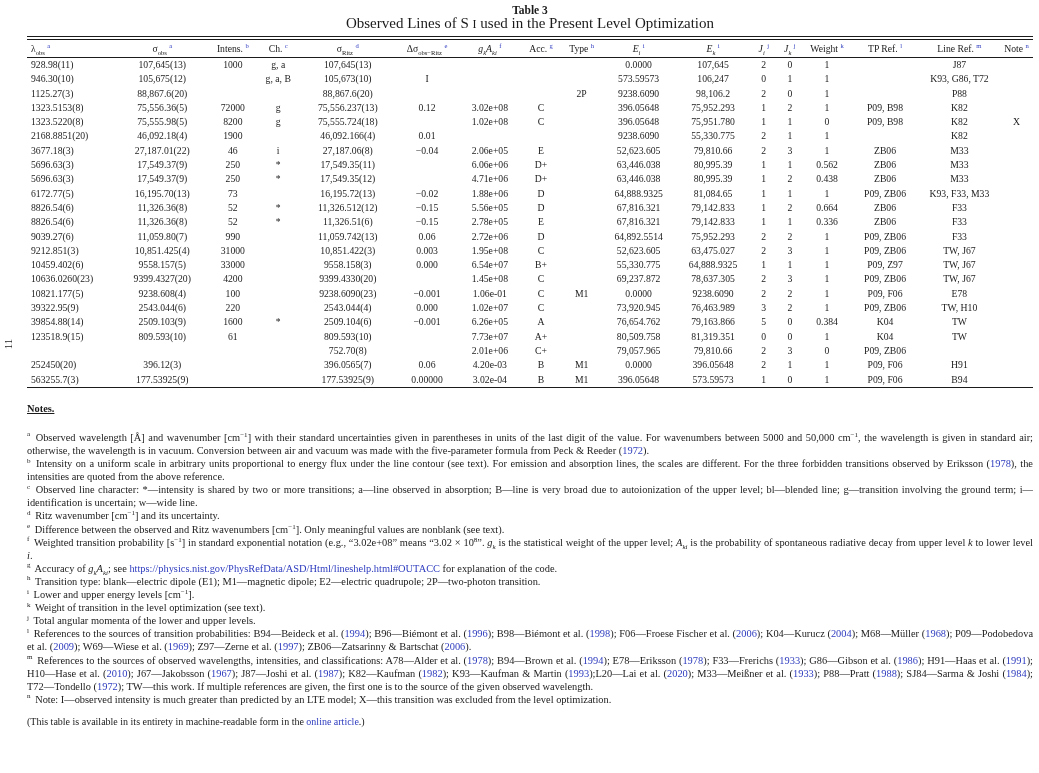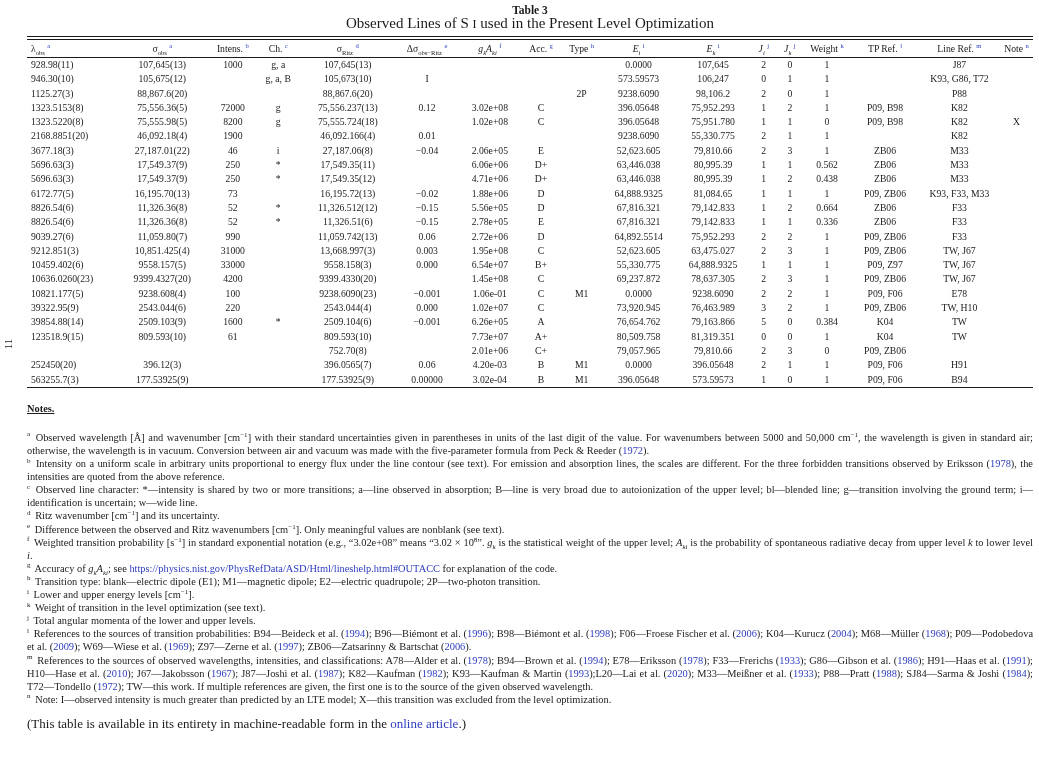--- a/index.html
+++ b/index.html
@@ -51,21 +51,21 @@
   .al-left{text-align:left;padding-left:4px !important;}
   .al-center{text-align:center;}
   sup,sub{font-size:68%;line-height:0;}
   .it{font-style:italic;}
   .lnk{color:#2e3cbe;}
   .sc{font-size:0.8em;}
   .notes{margin-top:14px;font-size:10.4px;line-height:13.1px;text-align:justify;}
   .notes-heading{font-weight:bold;margin-bottom:16px;text-decoration:underline;}
   .note{margin:0;}
   .nmark{font-size:68%;line-height:0;vertical-align:super;margin-right:2px;}
-  .availability{margin-top:10px;font-size:13px;}
+  .availability{margin-top:10px;font-size:10px;}
 </style>
 </head>
 <body>
 
 <div class="page">
   <div class="side-num">11</div>
 
   <div class="content">
     <div class="caption">
       <div class="caption-title">Table 3</div>
@@ -342,21 +342,21 @@
             <td class="al-center">1</td>
             <td class="al-center">P09, ZB06</td>
             <td class="al-center">F33</td>
             <td class="al-center"></td>
           </tr>
           <tr>
             <td class="al-left">9212.851(3)</td>
             <td class="al-center">10,851.425(4)</td>
             <td class="al-center">31000</td>
             <td class="al-center"></td>
-            <td class="al-center">13,668.997(3)</td>
+            <td class="al-center">10,851.422(3)</td>
             <td class="al-center">0.003</td>
             <td class="al-center">1.95e+08</td>
             <td class="al-center">C</td>
             <td class="al-center"></td>
             <td class="al-center">52,623.605</td>
             <td class="al-center">63,475.027</td>
             <td class="al-center">2</td>
             <td class="al-center">3</td>
             <td class="al-center">1</td>
             <td class="al-center">P09, ZB06</td>

